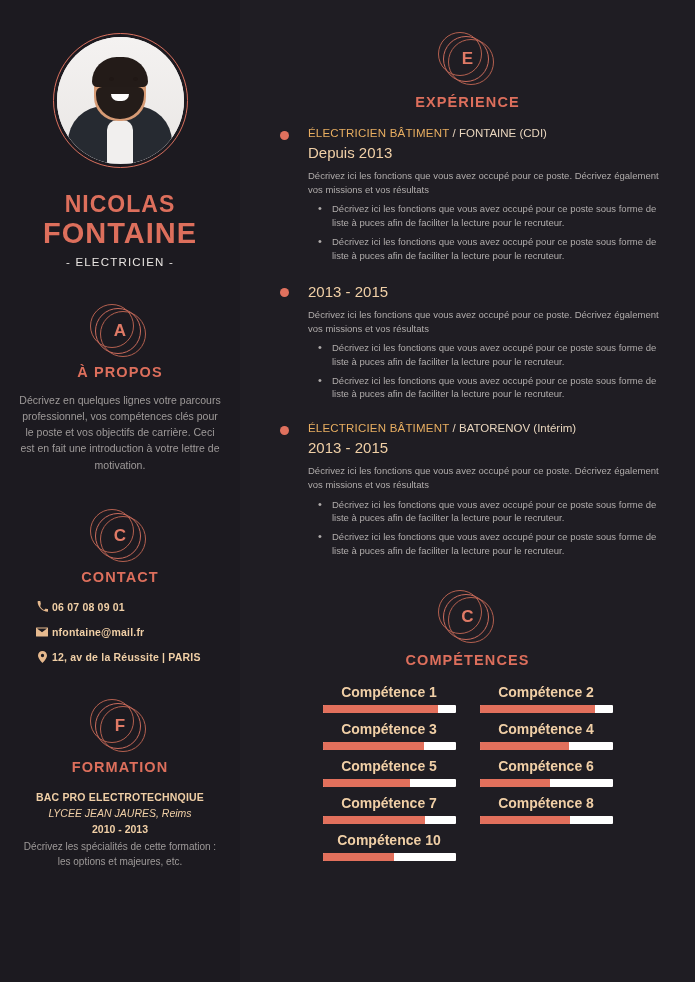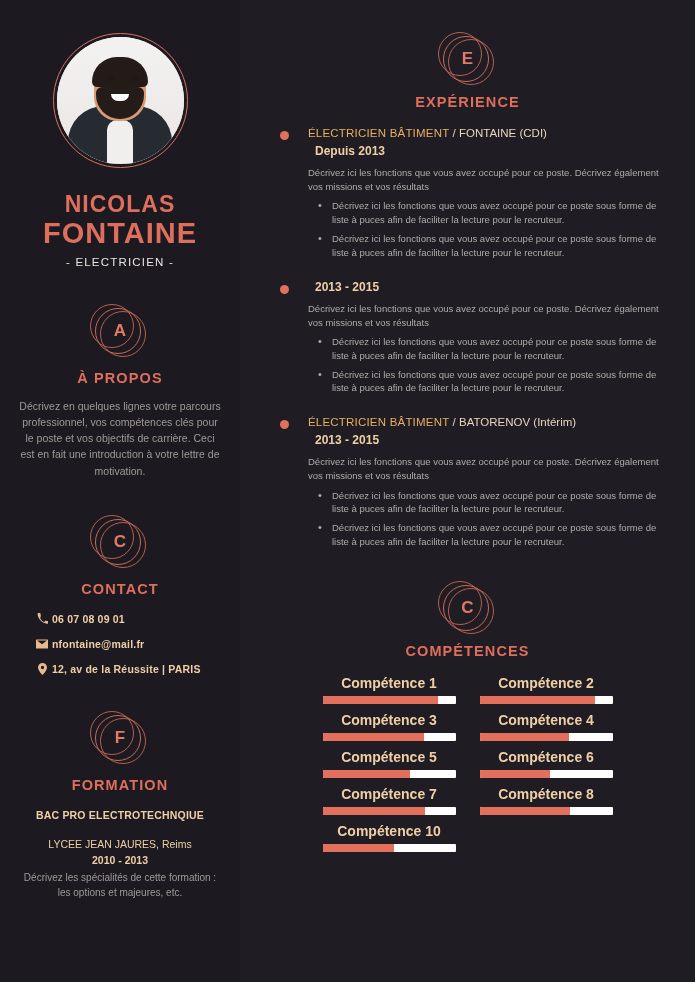--- a/index.html
+++ b/index.html
@@ -129,21 +129,21 @@
     position: absolute;
     width: 68px; text-align: center;
     top: 21px; left: 0;
     font-size: 17px; font-weight: bold;
     color: #e07a66;
   }
   .sec-title {
     font-size: 14.5px; font-weight: bold;
     letter-spacing: 1.1px;
     color: #dd6f5c;
-    margin-top: 8px;
+    margin-top: 2px;
   }
 
   .block { margin-top: 32px; }
   .body-text {
     margin-top: 12px;
     font-size: 10.5px;
     line-height: 1.55;
     color: #9e9a99;
   }
 
@@ -165,23 +165,24 @@
     letter-spacing: 0.2px;
   }
 
   
   .form-line1 {
     margin-top: 16px;
     font-size: 10.5px; font-weight: bold;
     color: #f0cfa6; letter-spacing: .2px;
   }
   .form-line2 {
-    margin-top: 17px;
+    margin-top: 4px;
     font-size: 10.5px;
     color: #f0cfa6;
+    font-style: italic;
   }
   .form-line3 {
     margin-top: 4px;
     font-size: 10.5px; font-weight: bold;
     color: #f0cfa6;
   }
   .form-desc {
     margin-top: 4px;
     font-size: 10px; line-height: 1.5;
     color: #9e9a99;
@@ -198,23 +199,22 @@
     width: 9px; height: 9px; border-radius: 50%;
     background: #e0715e;
   }
   .exp-title { font-size: 11.5px; line-height: 1.3; }
   .exp-title .role {
     font-weight: normal; color: #e8ae61; letter-spacing: .2px;
   }
   .exp-title .company { color: #e9d6be; }
   .exp-date {
     margin-top: 3px;
-    font-size: 12px; font-weight: bold;
+    font-size: 15px; font-weight: normal;
     color: #f0cfa6;
-    margin-left: 7px;
   }
   .exp-desc {
     margin-top: 8px;
     font-size: 9.5px; line-height: 1.5;
     color: #b0acab;
   }
   .exp-bullets { margin-top: 5px; padding-left: 4px; }
   .exp-bullet {
     position: relative;
     padding-left: 20px;

